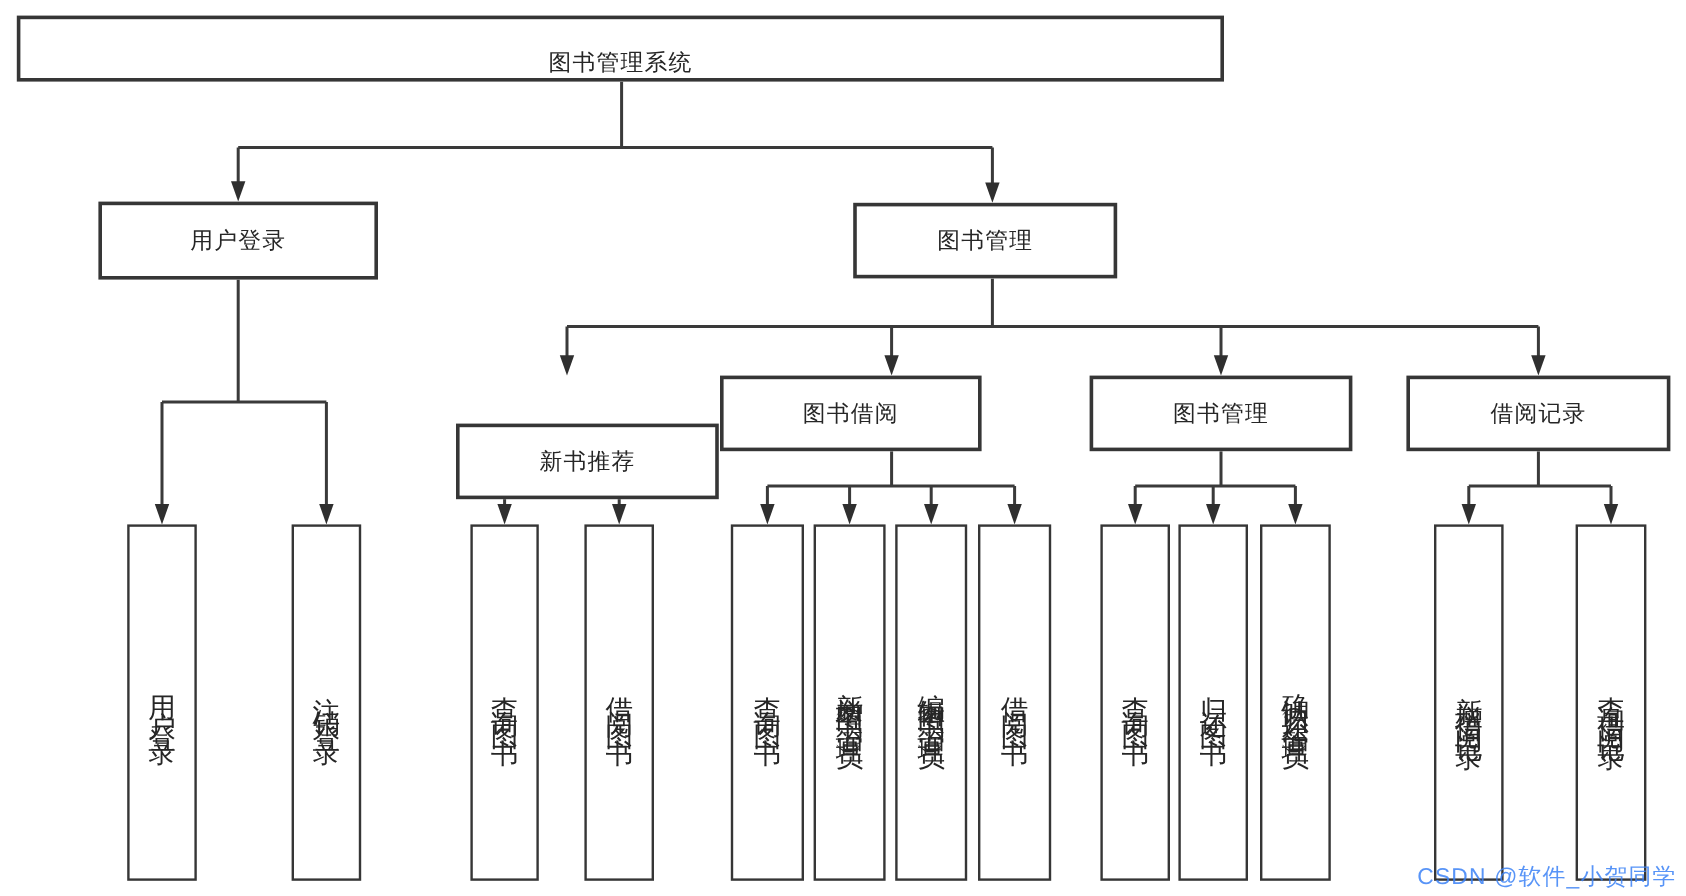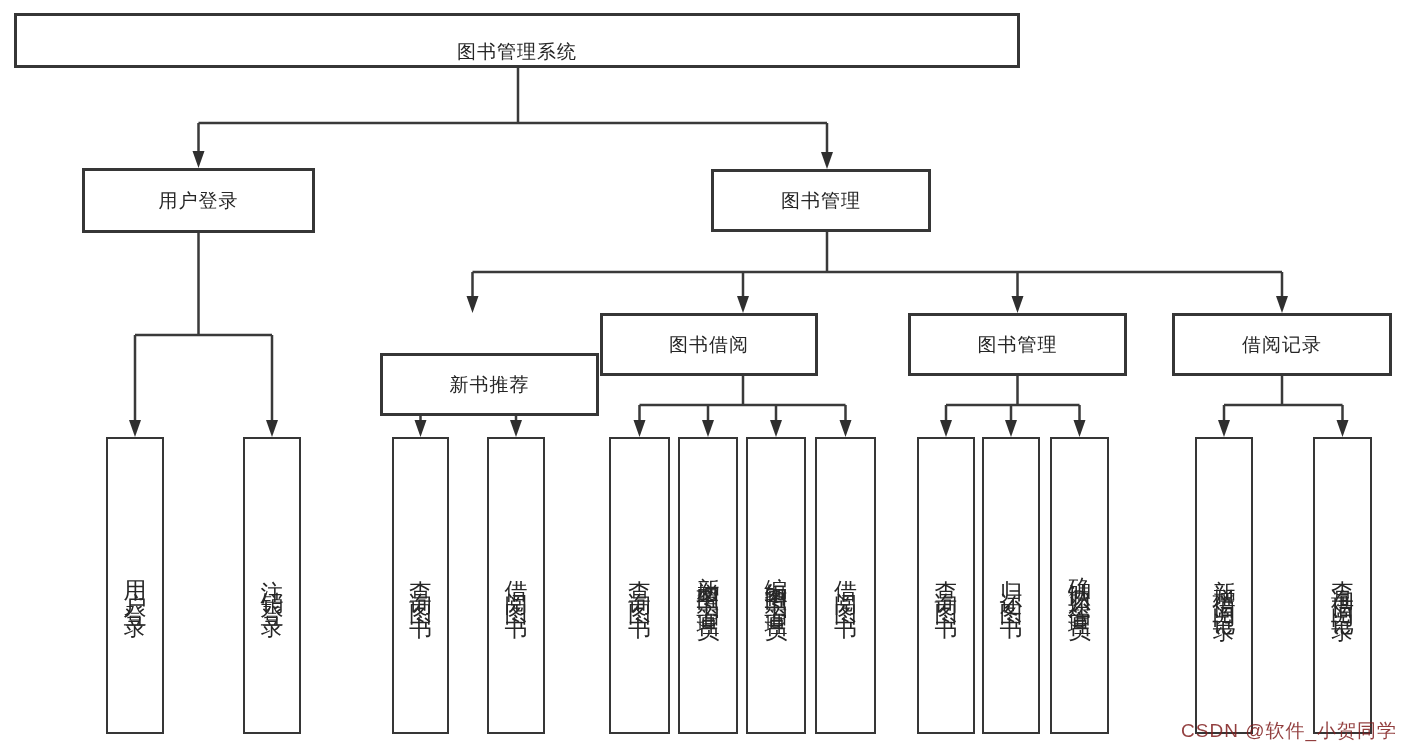--- a/index.html
+++ b/index.html
@@ -34,21 +34,21 @@
   }
   .ls12{letter-spacing:12px;}
   .ls8{letter-spacing:8px;}
   .ls6{letter-spacing:6px;}
   .wire{stroke:#3a3a3a;stroke-width:2.5;fill:none;}
   .arrow{fill:#2f2f2f;stroke:none;}
   #watermark{
     position:absolute;
     right:8px;bottom:3px;
     font-size:19px;
-    color:#7f1d1d;
+    color:#3b82f6;
     opacity:0.85;
     letter-spacing:1px;
   }
 </style>
 </head>
 <body>
 
 <div id="stage">
 
   <svg id="wires" viewBox="0 0 1405 747">

